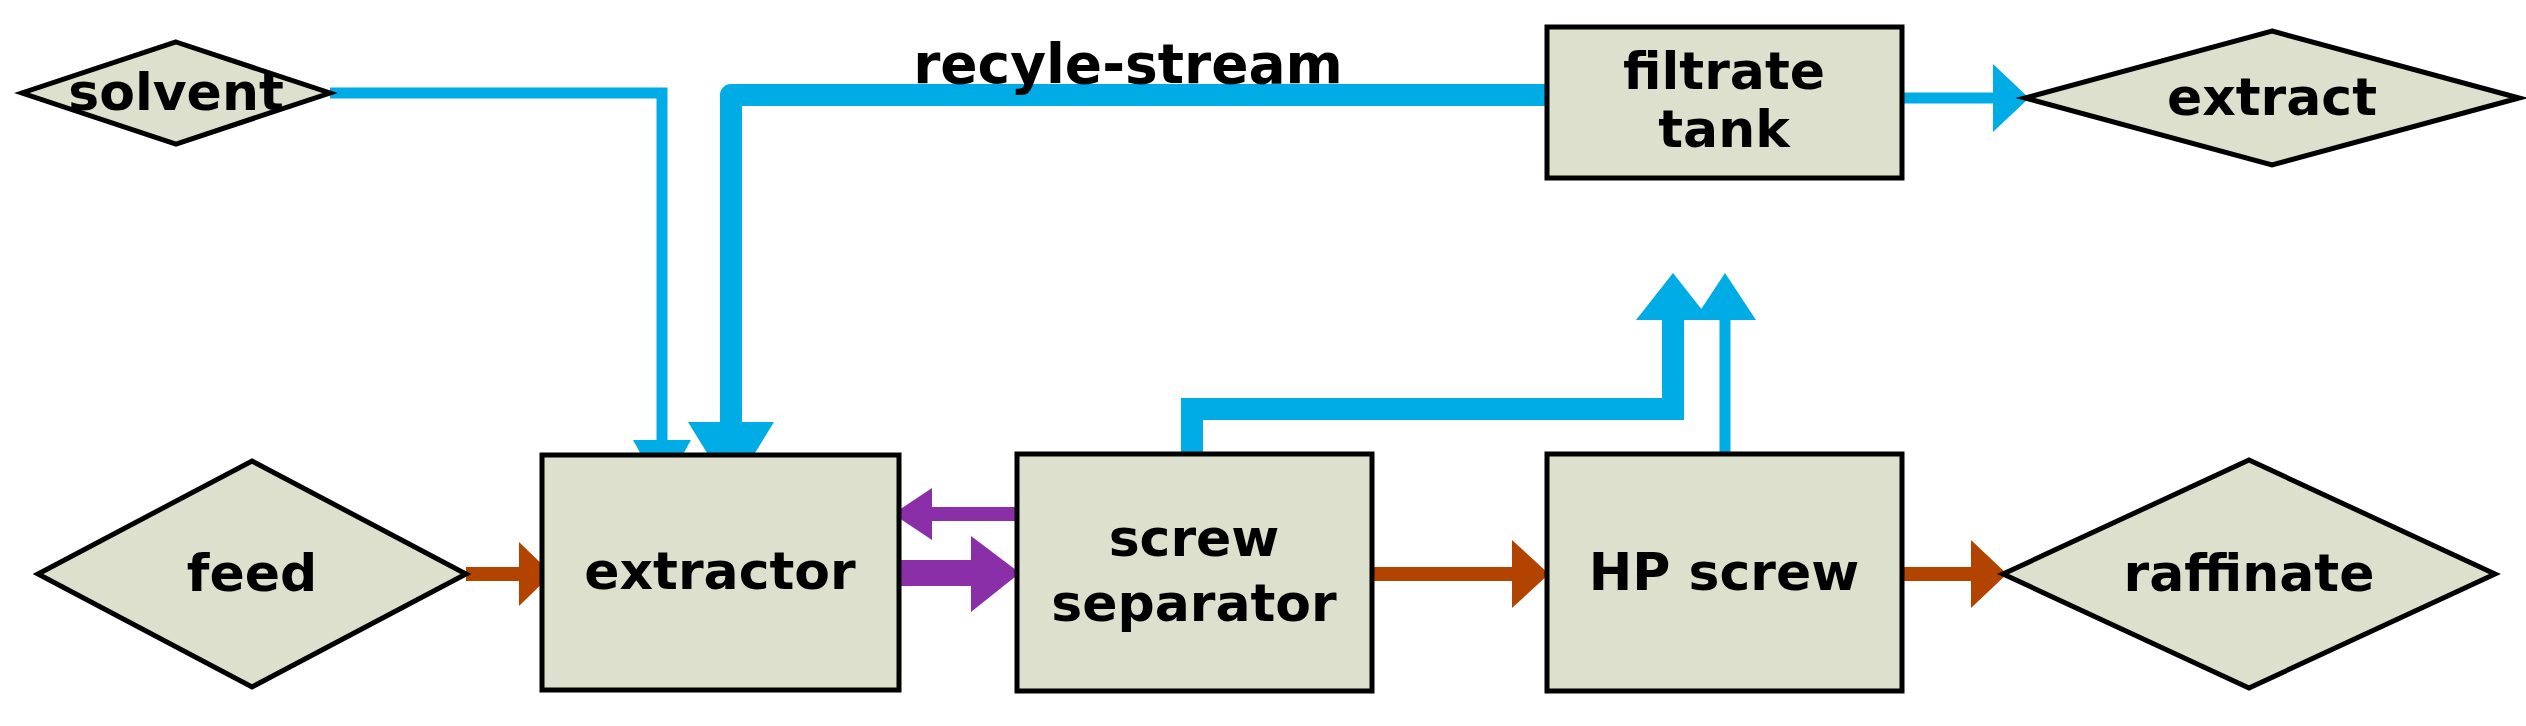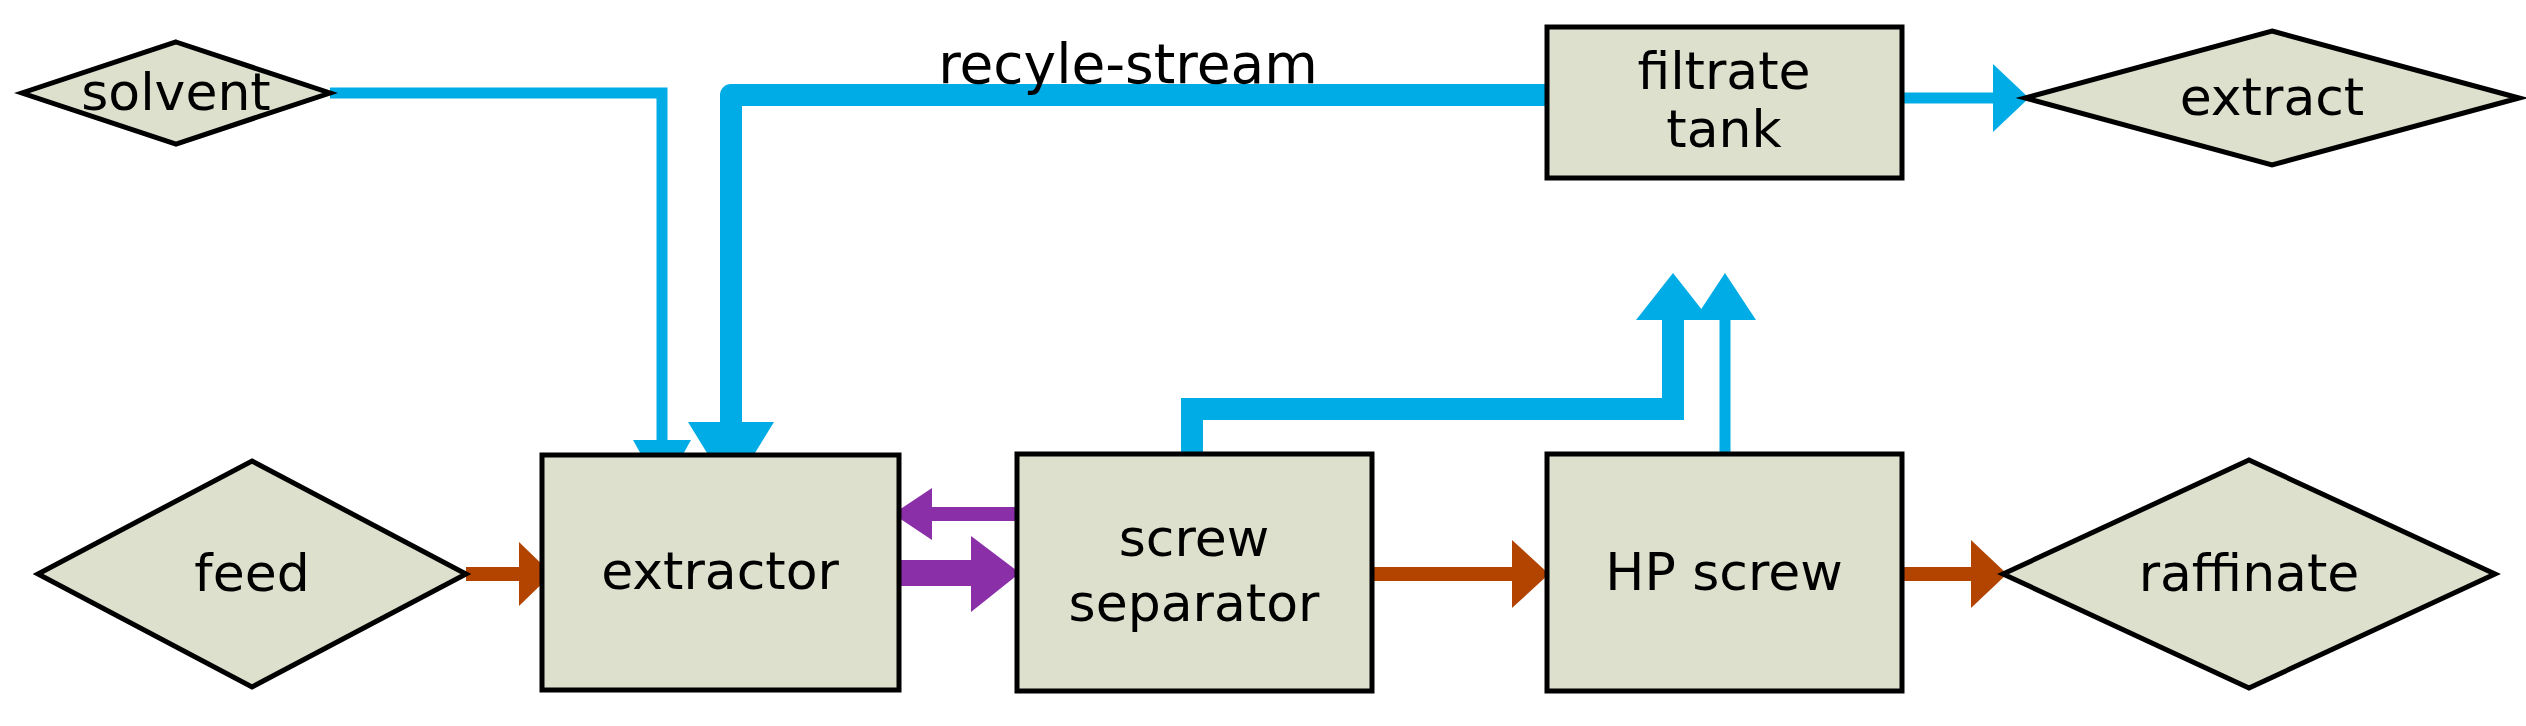--- a/index.html
+++ b/index.html
@@ -11,20 +11,21 @@
     width: 2526px;
     height: 726px;
     font-family: "DejaVu Sans", sans-serif;
     overflow: hidden;
   }
   #diagram-root {
     position: relative;
     width: 2526px;
     height: 726px;
     background: #ffffff;
+    font-weight: bold;
   }
   svg#flowsheet {
     display: block;
     width: 2526px;
     height: 726px;
   }
   .node-shape {
     fill: #dce0cc;
     stroke: #000000;
     stroke-width: 5;

